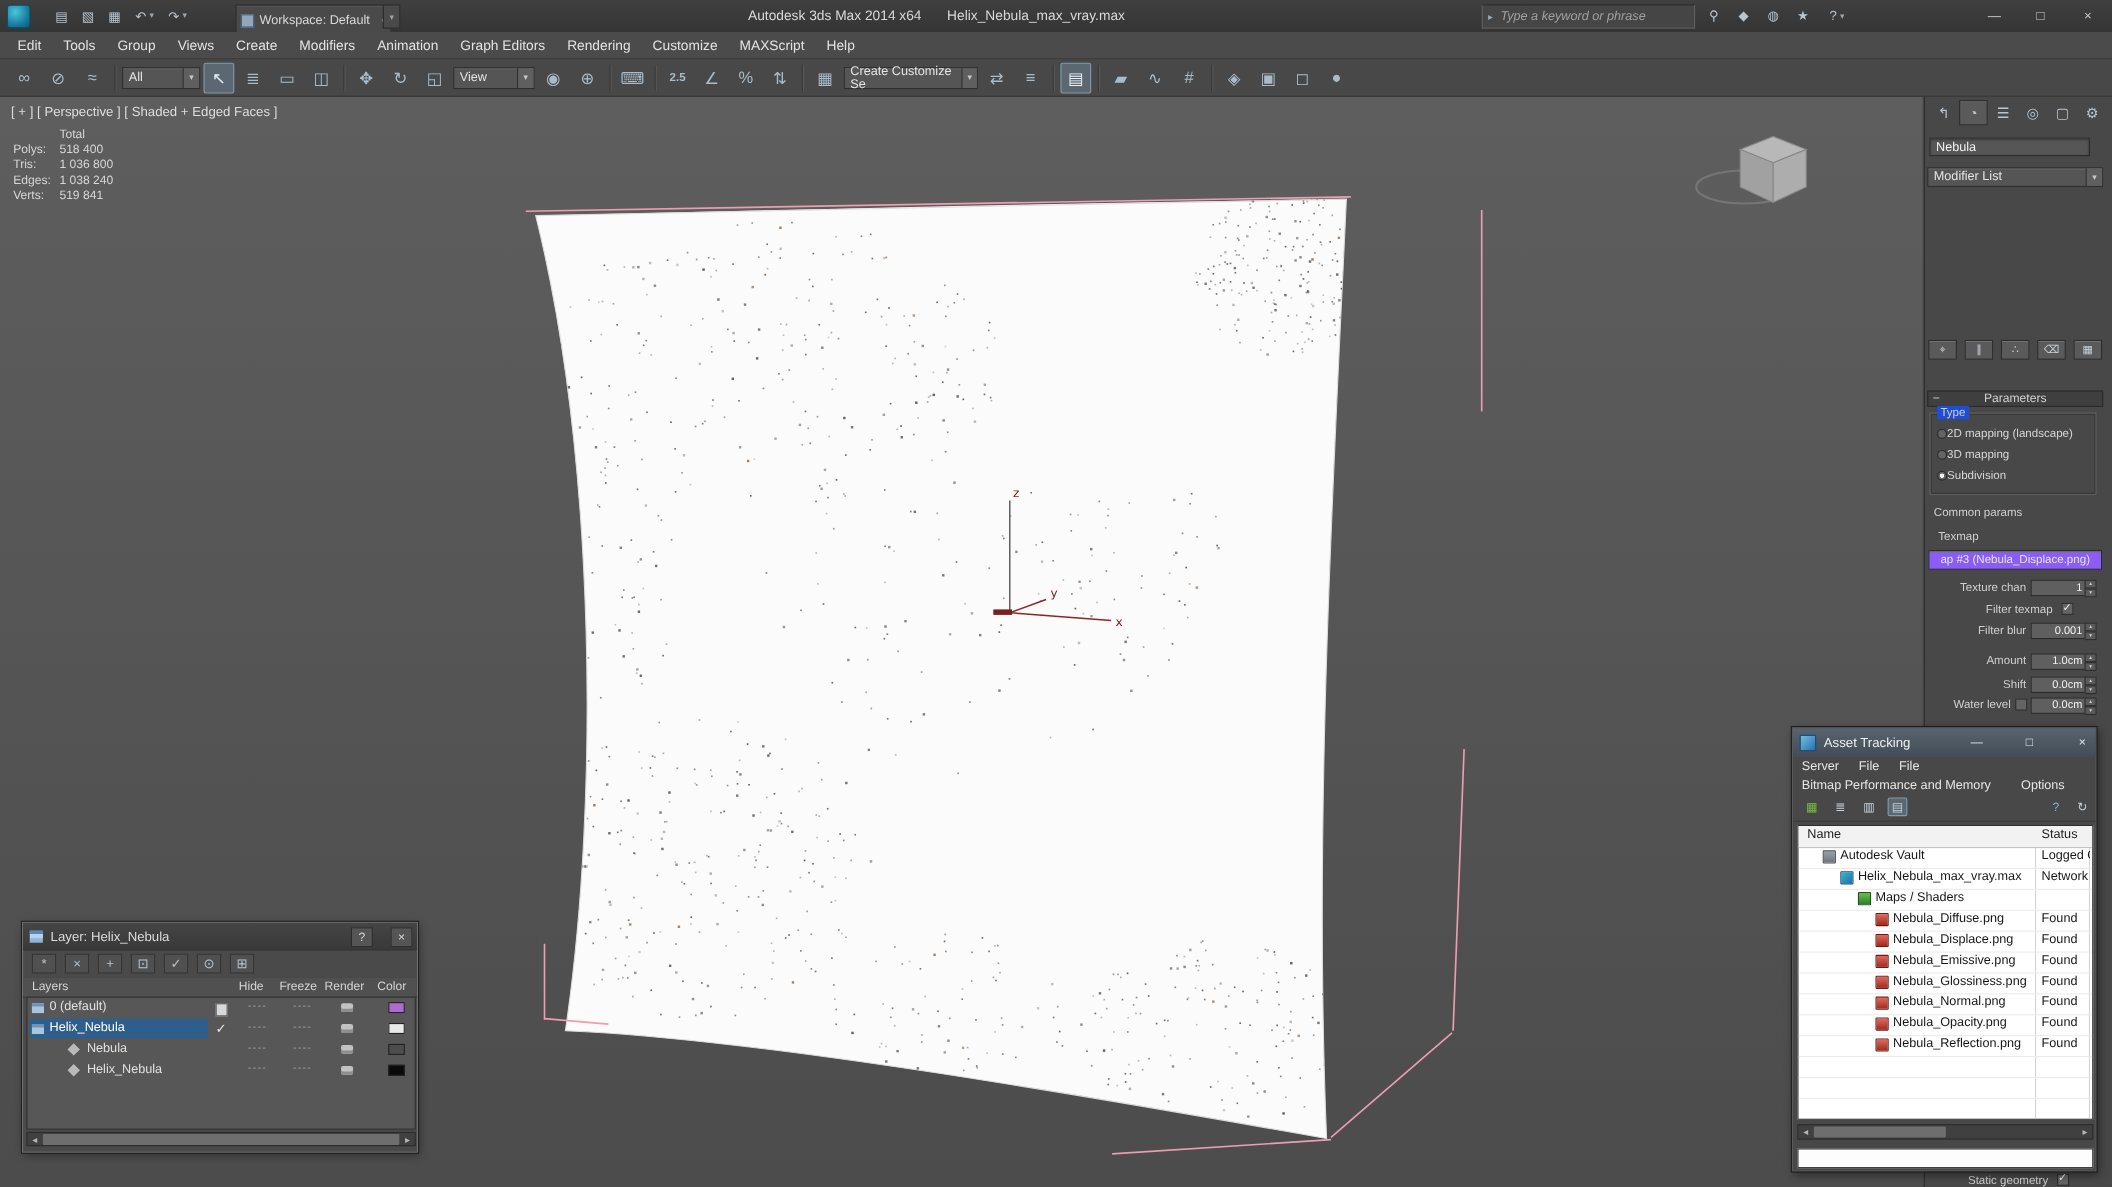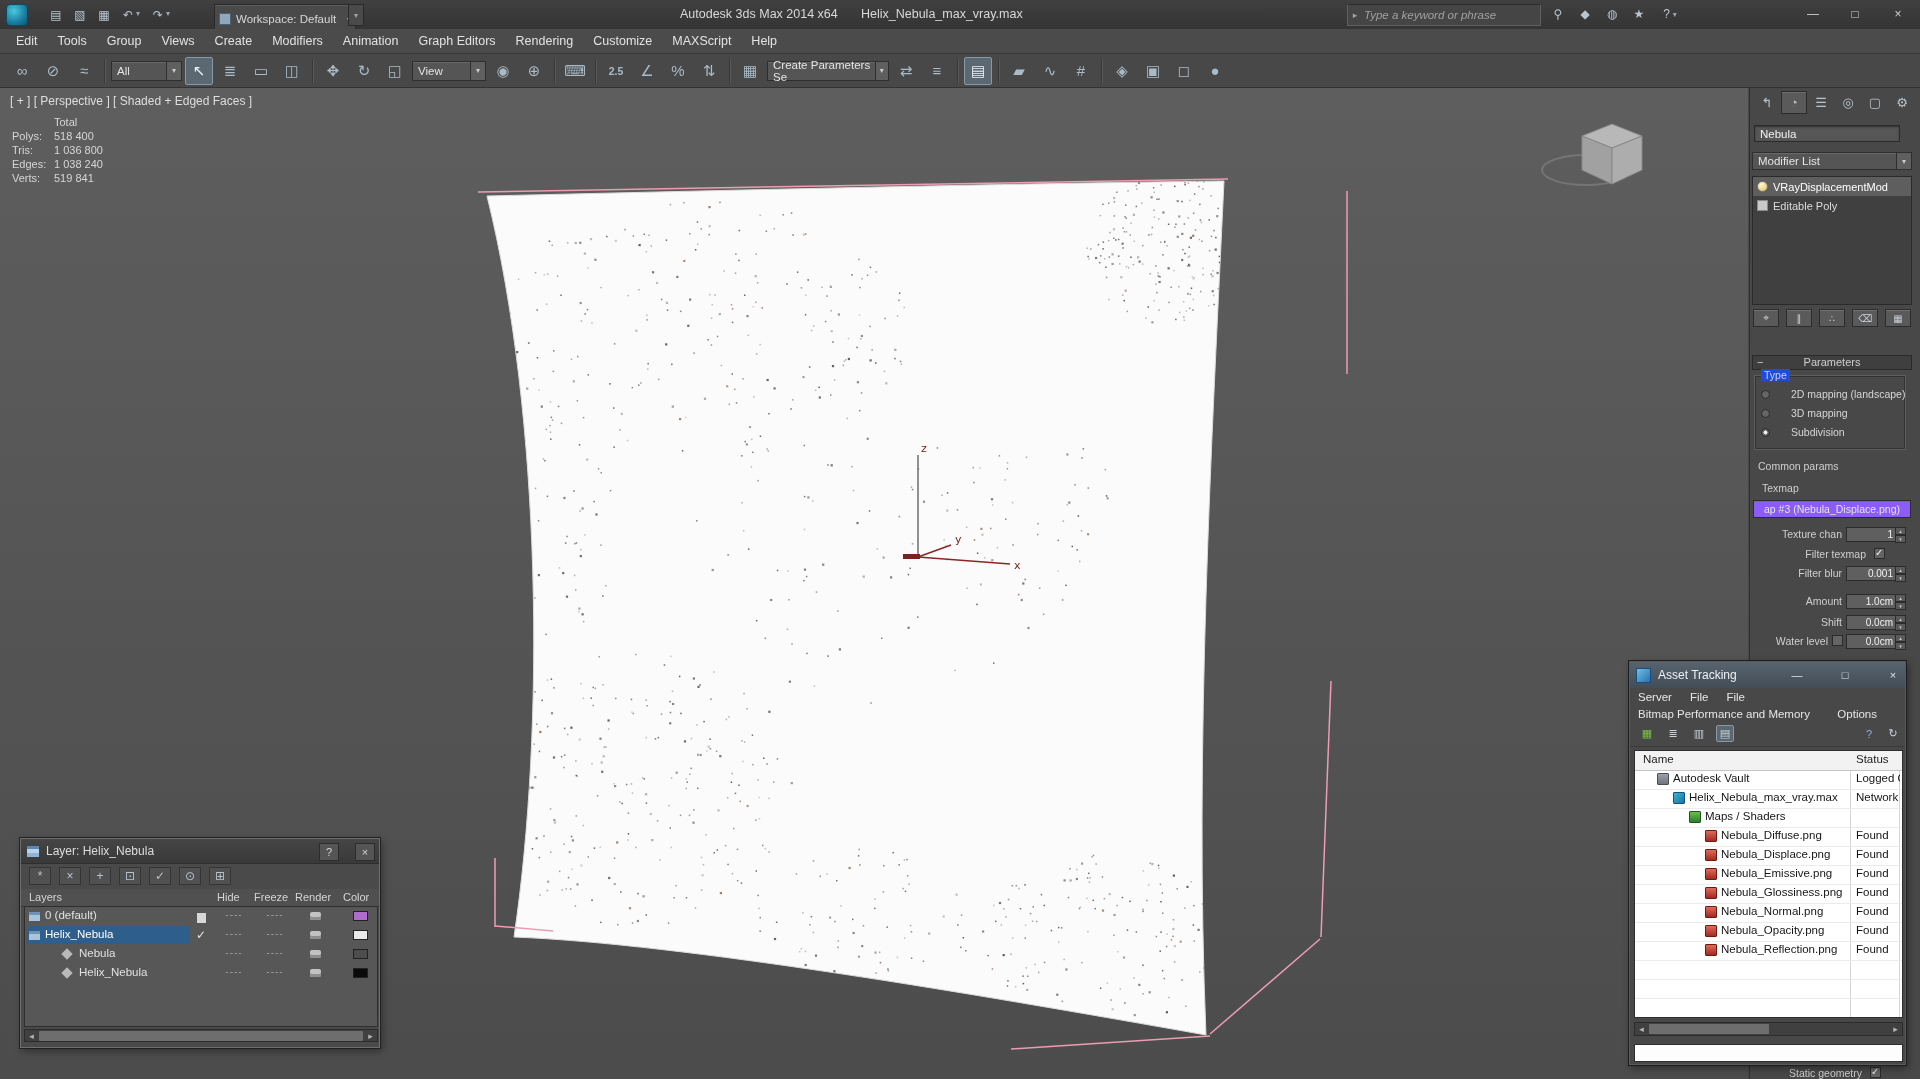--- a/index.html
+++ b/index.html
@@ -81,21 +81,21 @@
   .stk-btns{position:absolute;left:2px;top:221px;width:160px;height:17px;display:flex;gap:7px;
     justify-content:center;}
   .sbtn{width:24px;height:16px;background:#5a5a5a;border:1px solid #2c2c2c;box-shadow:inset 0 1px 0 #717171;
     color:#c9d2da;font-size:10px;display:flex;align-items:center;justify-content:center;}
   .cp-rollout{position:absolute;left:2px;top:267px;width:160px;height:15px;background:#3f3f3f;
     border:1px solid #2a2a2a;box-sizing:border-box;color:#d0d0d0;font-size:11px;text-align:center;line-height:13px;}
   .ro-min{position:absolute;left:4px;top:0;}
   .cp-group{position:absolute;left:4px;top:287px;width:152px;height:75px;border:1px solid #5e5e5e;
     box-shadow:inset 0 0 0 1px #333;box-sizing:border-box;}
   .cp-legend{position:absolute;left:6px;top:-7px;background:#1d4ed8;padding:0 3px;color:#cfcfcf;font-size:10.5px;}
-  .cp-radio{position:absolute;left:6px;display:flex;align-items:center;gap:21px;color:#d6d6d6;font-size:10.5px;
+  .cp-radio{position:absolute;left:6px;display:flex;align-items:center;gap:0;color:#d6d6d6;font-size:10.5px;
     white-space:nowrap;}
   .rdot{width:9px;height:9px;border-radius:50%;background:#646464;border:1px solid #2b2b2b;box-sizing:border-box;}
   .cp-radio.on .rdot{background:radial-gradient(circle,#f0f0f0 0 35%,#646464 45%);}
   .cp-label{position:absolute;color:#cfcfcf;font-size:10.5px;white-space:nowrap;}
   .cp-btn{position:absolute;left:3px;top:412px;width:156px;height:16px;background:#8b5cf6;
     border:1px solid #2c2c2c;box-shadow:inset 0 1px 0 #717171;color:#e4e4e4;font-size:10.5px;
     display:flex;align-items:center;justify-content:center;white-space:nowrap;overflow:hidden;}
   .cp-row{position:absolute;left:0;width:171px;height:15px;}
   .cp-l{position:absolute;left:0;top:1px;width:92px;text-align:right;color:#cfcfcf;font-size:10.5px;white-space:nowrap;}
   .cp-f{position:absolute;left:96px;top:0;width:46px;height:13px;background:#5f5f5f;border:1px solid #2b2b2b;
@@ -261,21 +261,21 @@
     <div class="tsep"></div>
     <div class="ib">⌨</div>
     <div class="tsep"></div>
     <div class="ib txt">2.5</div>
     <div class="ib">∠</div>
     <div class="ib">%</div>
     <div class="ib">⇅</div>
     <div class="tsep"></div>
     <div class="ib">▦</div>
     <div class="dd" style="width:122px">
-      <span>Create Parameters Se</span>
+      <span>Create Customize Se</span>
       <span class="dda">▾</span>
     </div>
     <div class="ib">⇄</div>
     <div class="ib">≡</div>
     <div class="tsep"></div>
     <div class="ib active">▤</div>
     <div class="tsep"></div>
     <div class="ib">▰</div>
     <div class="ib">∿</div>
     <div class="ib">#</div>
@@ -1409,30 +1409,20 @@
     <div class="cp-tab" style="left:112px">▢</div>
     <div class="cp-tab" style="left:139px">⚙</div>
 
     <div class="cp-name">Nebula</div>
 
     <div class="cp-modlist dd">
       <span>Modifier List</span>
       <span class="dda">▾</span>
     </div>
 
-    <div class="stack">
-      <div class="stk-row sel">
-        <span class="bulb"></span>
-        <span>VRayDisplacementMod</span>
-      </div>
-      <div class="stk-row">
-        <span class="polyico"></span>
-        <span>Editable Poly</span>
-      </div>
-    </div>
 
     <div class="stk-btns">
       <div class="sbtn">⌖</div>
       <div class="sbtn">∥</div>
       <div class="sbtn">∴</div>
       <div class="sbtn">⌫</div>
       <div class="sbtn">▦</div>
     </div>
 
     <div class="cp-rollout">

